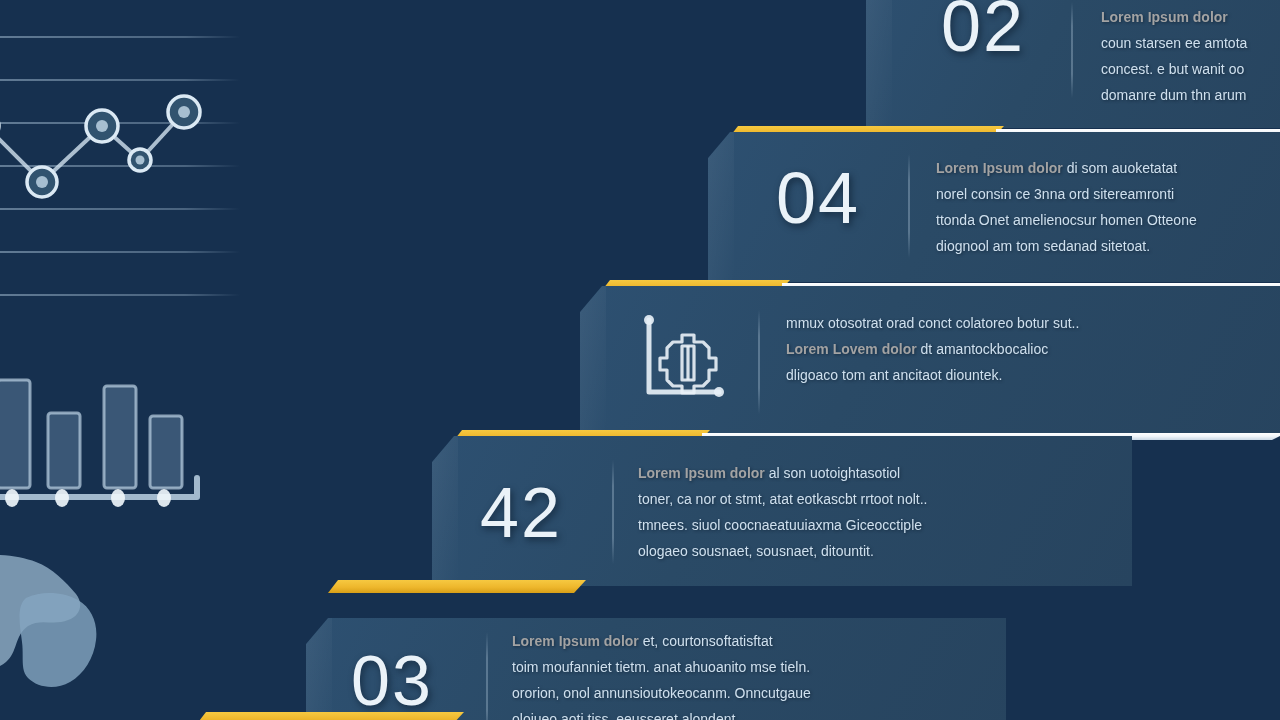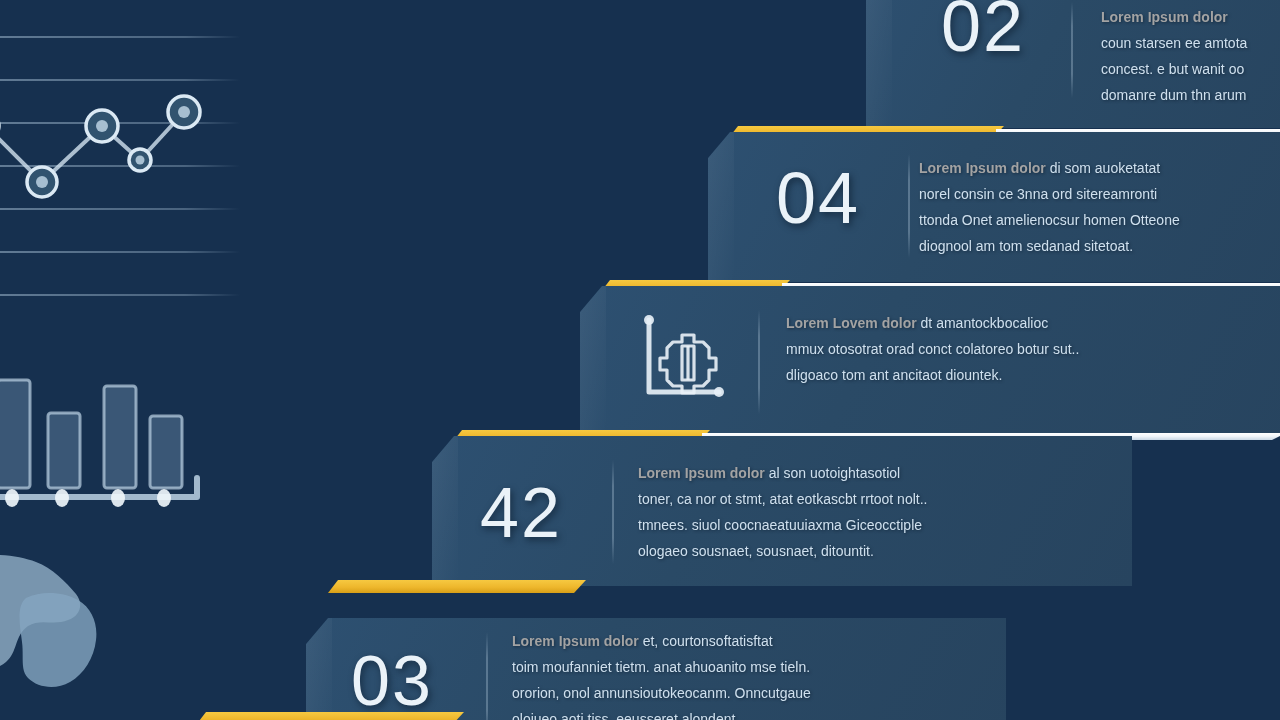--- a/index.html
+++ b/index.html
@@ -193,21 +193,21 @@
       <p>domanre dum thn arum</p>
     </div>
   </div>
   <div class="accent" style="left:728px; top:126px; width:276px;"></div>
   <div class="rule" style="left:996px; top:129px; width:290px;"></div>
 
   <div class="step" style="left:708px; top:132px; width:600px; height:150px;">
     <div class="step-body"></div>
     <div class="num" style="left:68px; top:30px; font-size:72px;">04</div>
     <div class="divider" style="left:200px; top:22px; height:104px;"></div>
-    <div class="txt" style="left:211px; top:25px; font-size:14px; line-height:22px;">
+    <div class="txt" style="left:228px; top:25px; font-size:14px; line-height:22px;">
       <p><span class="hl">Lorem Ipsum dolor</span>
          <span>di som auoketatat</span></p>
       <p>norel consin ce 3nna ord sitereamronti</p>
       <p>ttonda Onet amelienocsur homen Otteone</p>
       <p>diognool am tom sedanad sitetoat.</p>
     </div>
   </div>
   <div class="accent" style="left:600px; top:280px; width:190px;"></div>
   <div class="rule" style="left:782px; top:283px; width:504px;"></div>
 
@@ -220,23 +220,23 @@
       <circle cx="84" cy="80" r="5" fill="#e6eff6" fill-opacity=".92"></circle>
       <g fill="none" stroke="#eaf2f8" stroke-opacity=".9" stroke-width="3.2" stroke-linejoin="round">
         <path d="M38 30 h9 v-7 h12 v7 h9 l6 6 v10 h7 v12 h-7 v10 l-6 6 h-9 v7 h-12 v-7 h-9 l-6 -6 v-10 h-7 v-12 h7 v-10 z"></path>
         <path d="M47 34 h12 v34 h-12 z"></path>
         <path d="M53 34 v34"></path>
       </g>
     </svg>
 
     <div class="divider" style="left:178px; top:24px; height:104px;"></div>
     <div class="txt" style="left:206px; top:26px; font-size:14px; line-height:22px;">
+      <p>mmux otosotrat orad conct colatoreo botur sut..</p>
       <p><span class="hl">Lorem Lovem dolor</span>
          <span>dt amantockbocalioc</span></p>
-      <p>mmux otosotrat orad conct colatoreo botur sut..</p>
       <p>dligoaco tom ant ancitaot diountek.</p>
     </div>
   </div>
   <div class="accent" style="left:452px; top:430px; width:258px;"></div>
   <div class="rule" style="left:702px; top:433px; width:584px;"></div>
 
   <div class="step" style="left:432px; top:436px; width:700px; height:150px;">
     <div class="step-body"></div>
     <div class="num" style="left:48px; top:42px; font-size:70px;">42</div>
     <div class="divider" style="left:180px; top:24px; height:104px;"></div>

